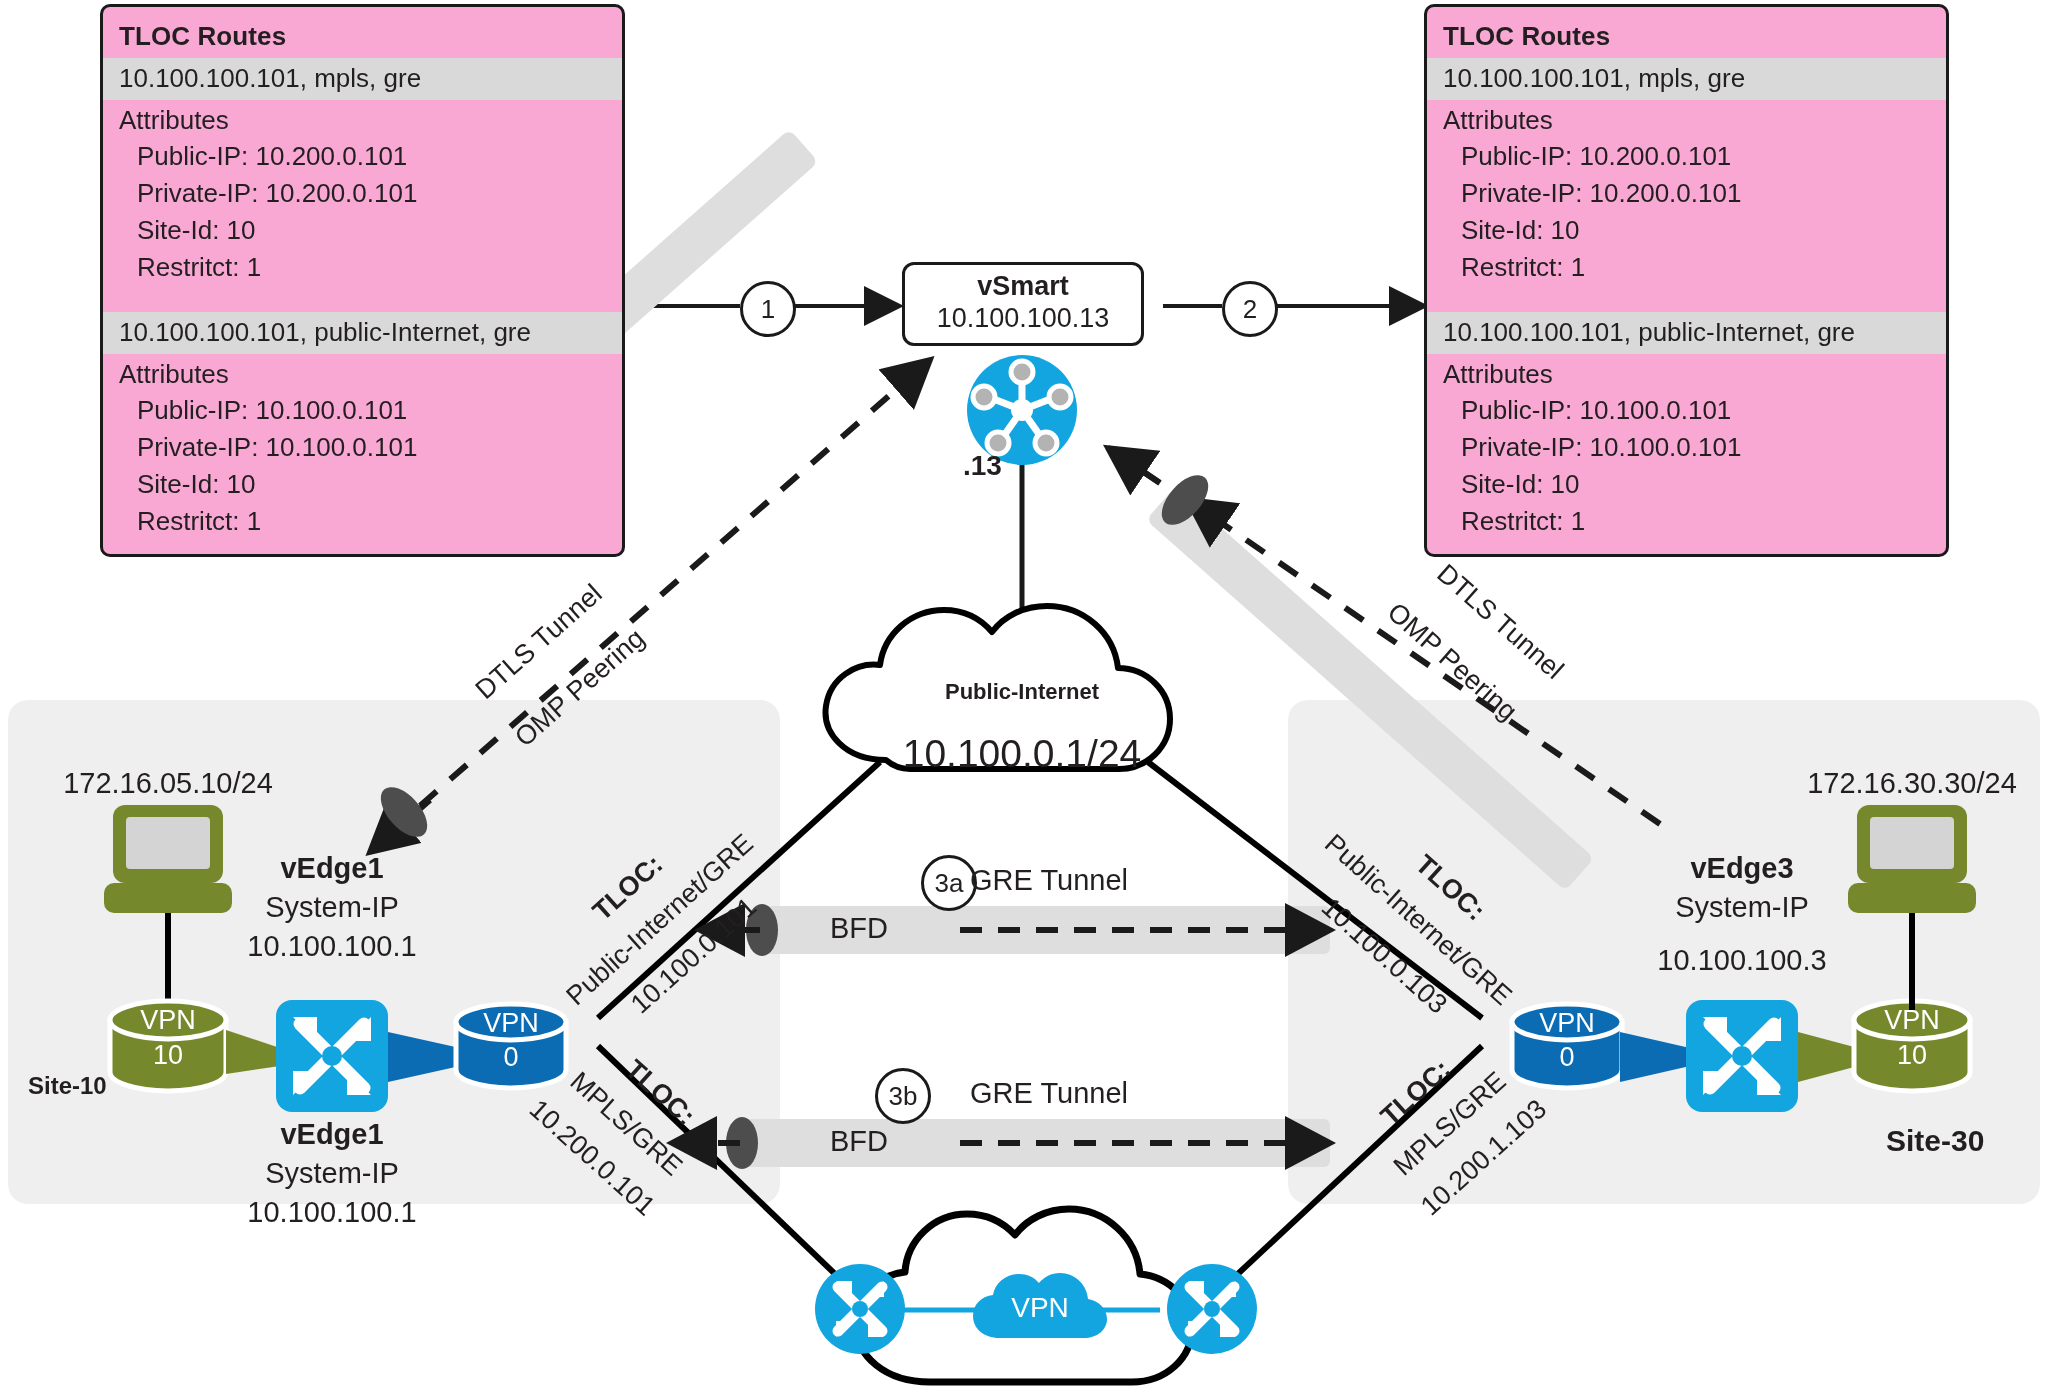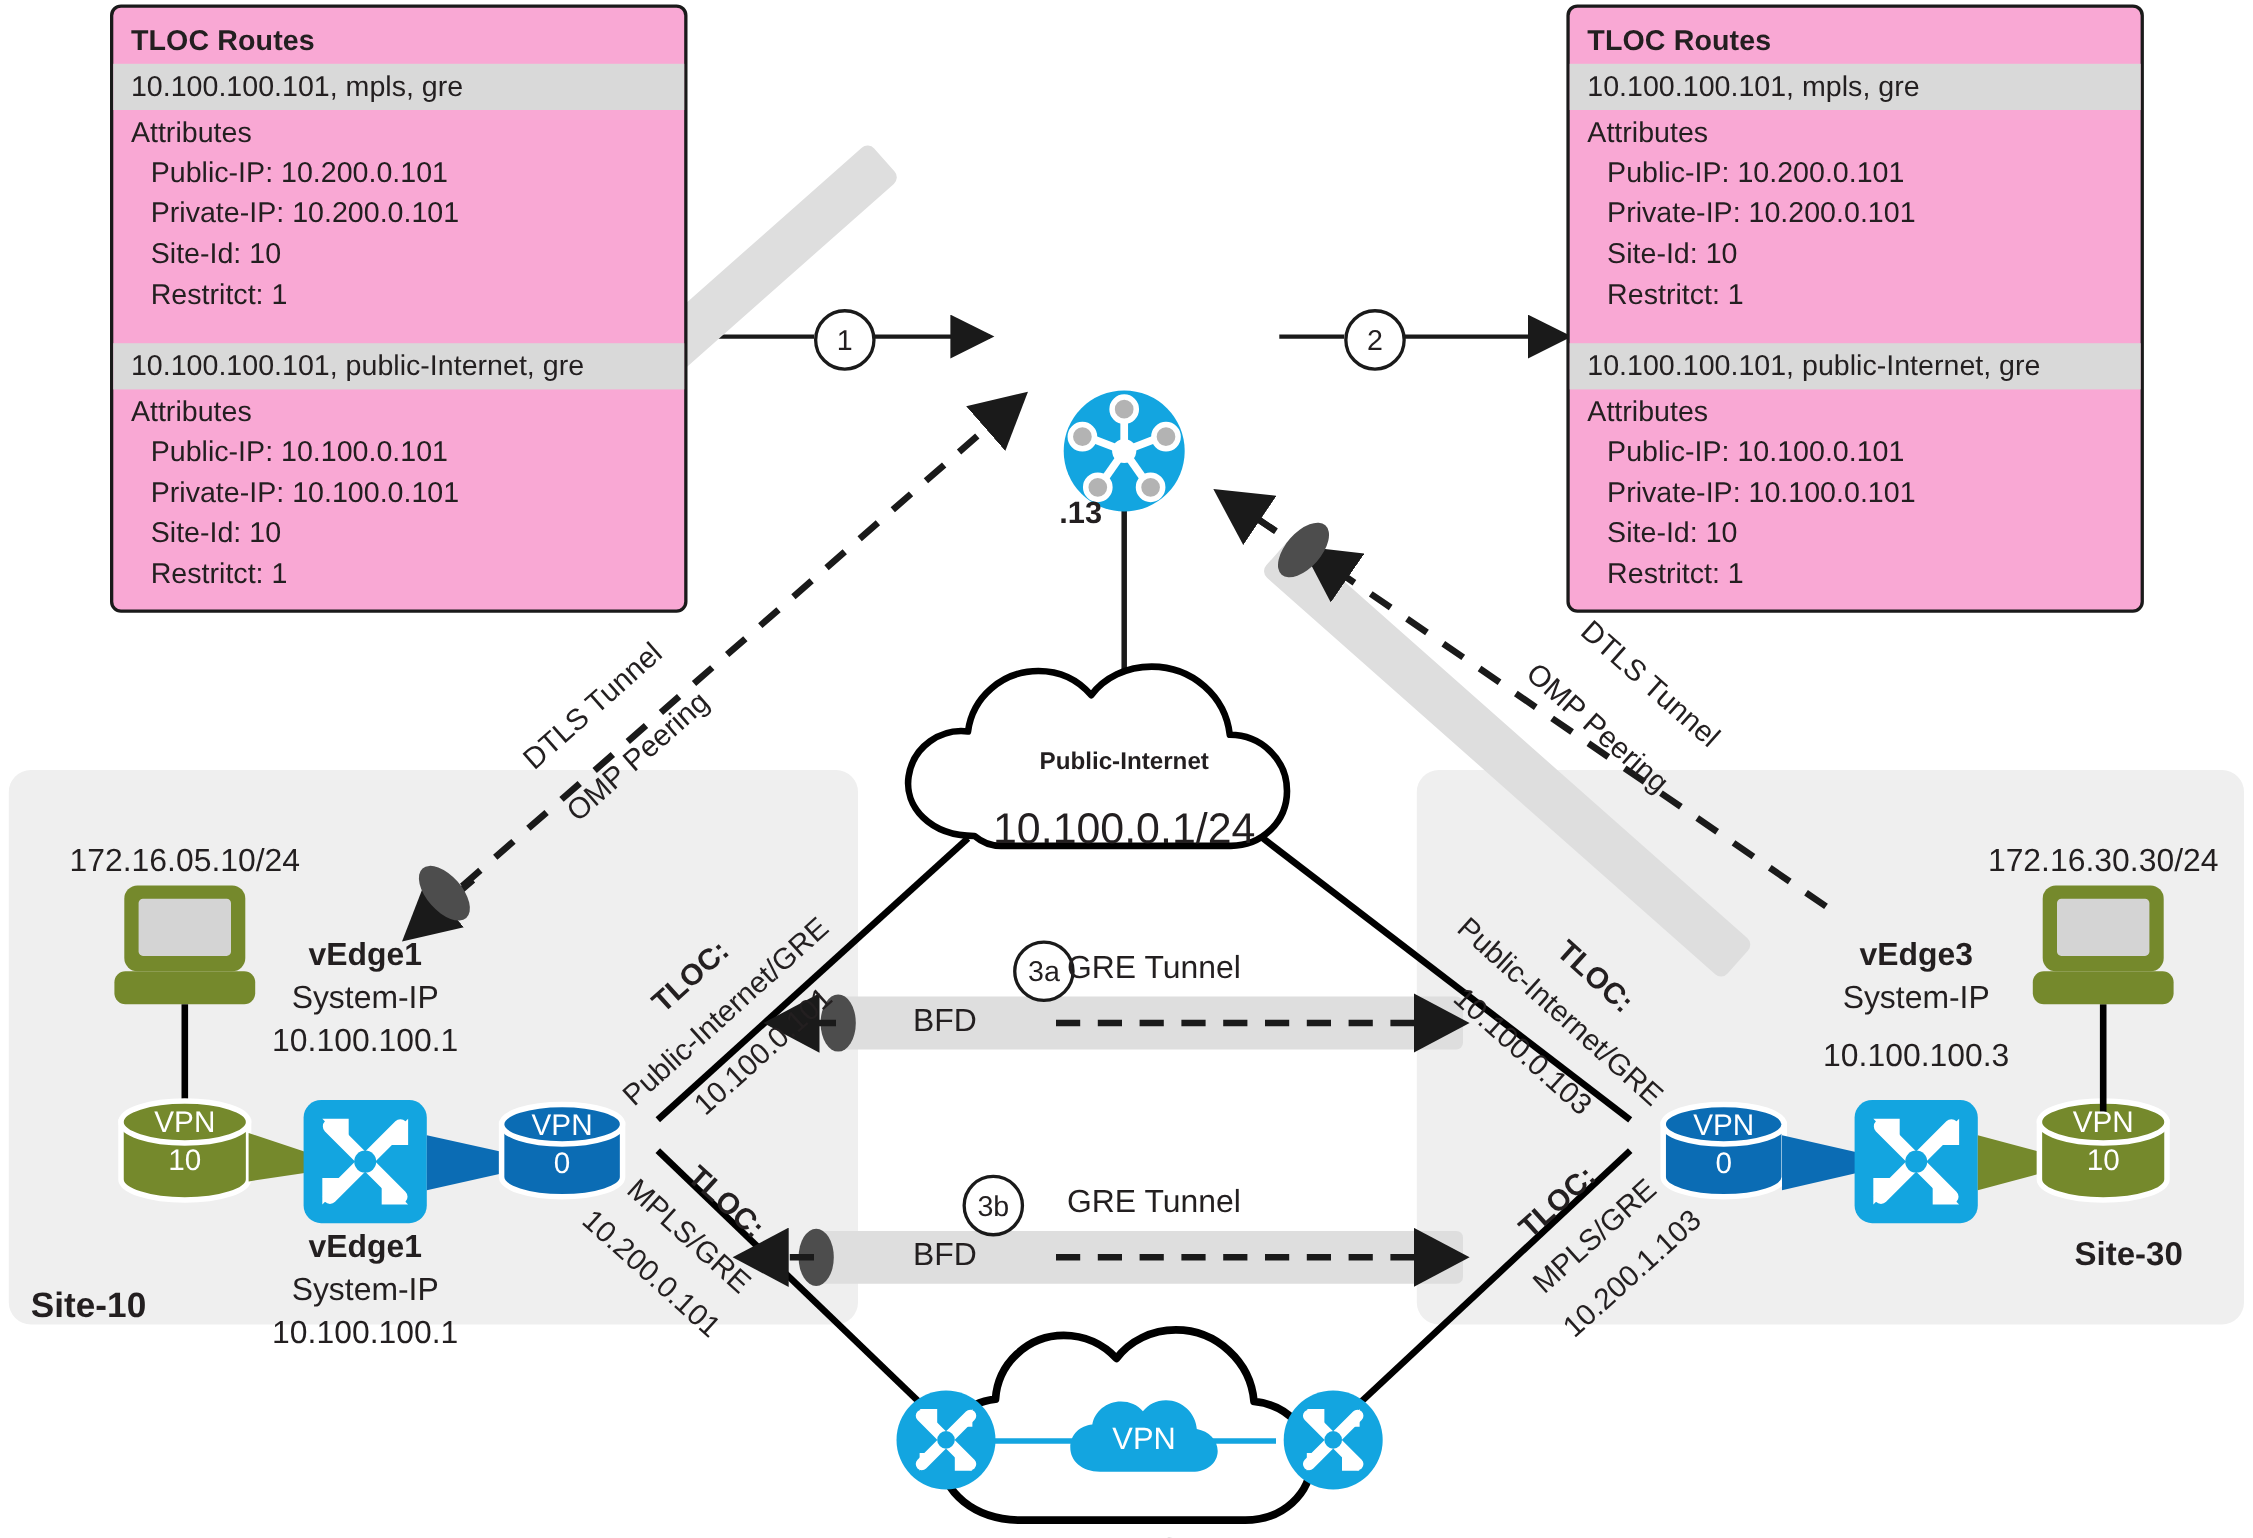--- a/index.html
+++ b/index.html
@@ -325,20 +325,24 @@
     <div class="tloc-gap"></div>
 
     <div class="tloc-route">10.100.100.101, public-Internet, gre</div>
     <div class="tloc-attr-head">Attributes</div>
     <div class="tloc-attr">Public-IP: 10.100.0.101</div>
     <div class="tloc-attr">Private-IP: 10.100.0.101</div>
     <div class="tloc-attr">Site-Id: 10</div>
     <div class="tloc-attr">Restritct: 1</div>
   </div>
 
+  <div class="vsmart-box" style="left:902px;top:262px;width:242px;">
+    <div class="vsmart-name">vSmart</div>
+    <div class="vsmart-ip">10.100.100.13</div>
+  </div>
   <div class="lbl" style="left:963px;top:450px;font-size:28px;font-weight:bold;">.13</div>
 
   <div class="step" style="left:740px;top:281px;width:50px;height:50px;">1</div>
   <div class="step" style="left:1222px;top:281px;width:50px;height:50px;">2</div>
   <div class="step" style="left:921px;top:855px;width:50px;height:50px;">3a</div>
   <div class="step" style="left:875px;top:1068px;width:50px;height:50px;">3b</div>
 
   <div class="lbl b c" style="left:1022px;top:679px;font-size:22px;">Public-Internet</div>
   <div class="lbl c" style="left:1022px;top:732px;font-size:39px;">10.100.0.1/24</div>
   <div class="lbl b c" style="left:1032px;top:1393px;font-size:29px;">MPLS</div>
@@ -351,21 +355,21 @@
   <div class="lbl rot" style="left:1452px;top:662px;font-size:27px;transform:rotate(41.5deg) translate(-50%,-50%);">OMP Peering</div>
 
   <div class="lbl" style="left:970px;top:864px;font-size:29px;">GRE Tunnel</div>
   <div class="lbl" style="left:830px;top:912px;font-size:29px;">BFD</div>
 
   <div class="lbl" style="left:970px;top:1077px;font-size:29px;">GRE Tunnel</div>
   <div class="lbl" style="left:830px;top:1125px;font-size:29px;">BFD</div>
 
   <div class="lbl c" style="left:168px;top:767px;font-size:29px;">172.16.05.10/24</div>
 
-  <div class="lbl b" style="left:28px;top:1168px;font-size:32px;">Site-10</div>
+  <div class="lbl b" style="left:28px;top:1072px;font-size:24px;">Site-10</div>
 
   <div class="lbl c" style="left:168px;top:1005px;font-size:27px;color:#ffffff;">VPN</div>
   <div class="lbl c" style="left:168px;top:1040px;font-size:27px;color:#ffffff;">10</div>
 
   <div class="lbl c" style="left:511px;top:1008px;font-size:27px;color:#ffffff;">VPN</div>
   <div class="lbl c" style="left:511px;top:1042px;font-size:27px;color:#ffffff;">0</div>
 
   <div class="lbl b c" style="left:332px;top:852px;font-size:29px;">vEdge1</div>
   <div class="lbl c" style="left:332px;top:891px;font-size:29px;">System-IP</div>
   <div class="lbl c" style="left:332px;top:930px;font-size:29px;">10.100.100.1</div>

